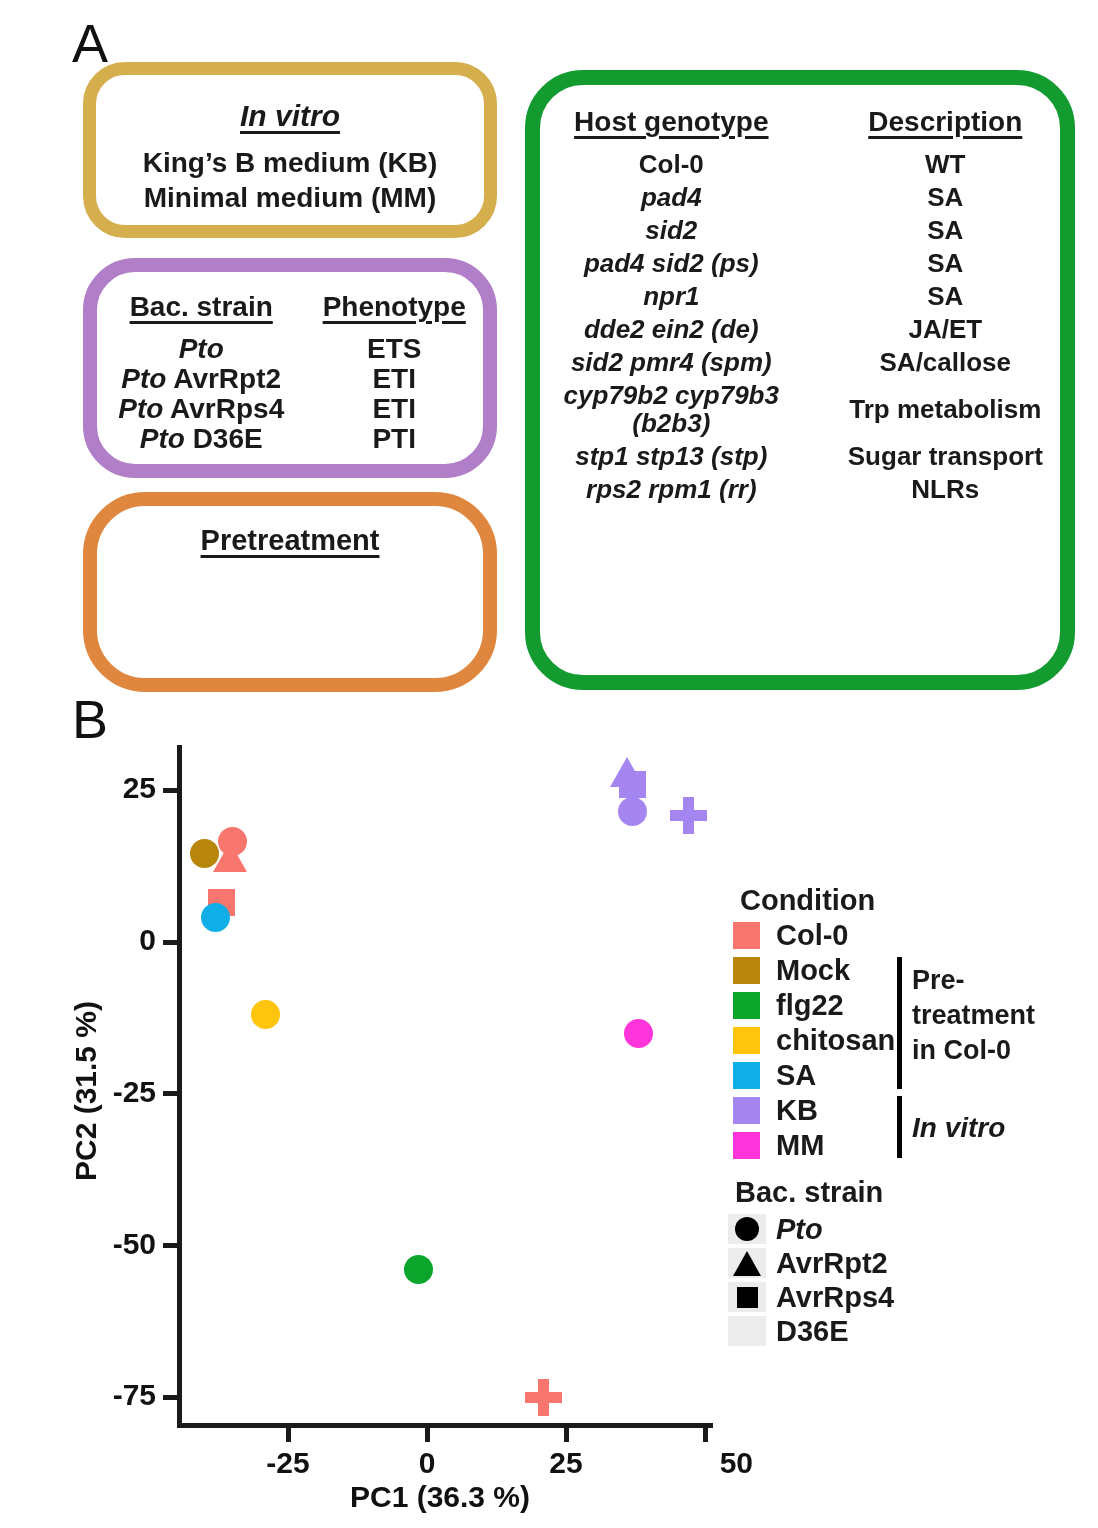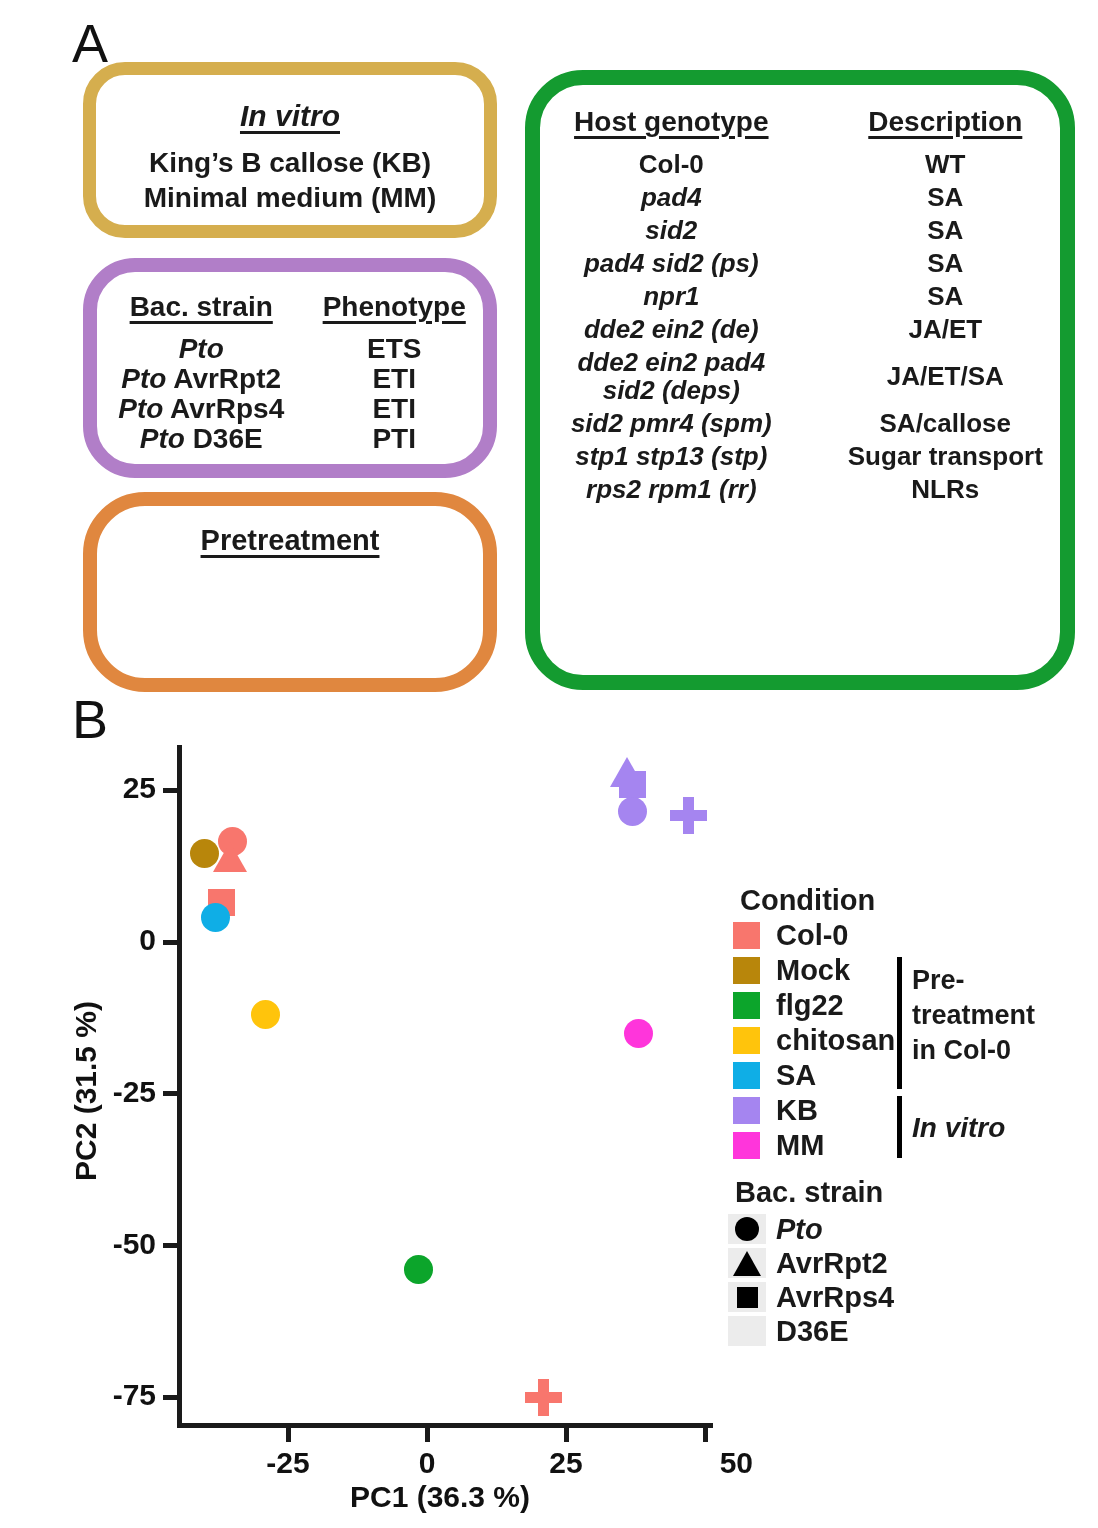--- a/index.html
+++ b/index.html
@@ -57,21 +57,21 @@
 </style>
 </head>
 <body>
 
 <div id="page">
 
   <div class="abs panel-letter" style="left:72px;top:12px;">A</div>
 
   <div class="rbox" id="box-invitro" style="left: 83px; top: 62px; width: 414px; height: 176px; border: 13px solid rgb(213, 174, 78); border-radius: 42px;">
     <div class="box-title it" style="margin-top:24px;font-size:30px;">In vitro</div>
-    <div class="box-line" style="margin-top:12px;font-size:28px;line-height:35px;">King’s B callose (KB)</div>
+    <div class="box-line" style="margin-top:12px;font-size:28px;line-height:35px;">King’s B medium (KB)</div>
     <div class="box-line" style="font-size:28px;line-height:35px;">Minimal medium (MM)</div>
   </div>
 
   <div class="rbox" id="box-strain" style="left: 83px; top: 258px; width: 414px; height: 220px; border: 14px solid rgb(177, 126, 200); border-radius: 52px;">
     <div class="tbl p-tbl" style="top:20px;font-size:28px;">
       <div class="trow thead">
         <div class="tcell c1">Bac. strain</div>
         <div class="tcell c2">Phenotype</div>
       </div>
       <div style="height:12px;"></div>
@@ -134,26 +134,26 @@
           </div>
           <div class="trow">
             <div class="tcell c1"><span class="it">npr1</span><span></span></div>
             <div class="tcell c2">SA</div>
           </div>
           <div class="trow">
             <div class="tcell c1"><span class="it">dde2 ein2 (de)</span><span></span></div>
             <div class="tcell c2">JA/ET</div>
           </div>
           <div class="trow">
-            <div class="tcell c1"><span class="it">dde2 ein2 pad4 sid2 (deps)</span><span></span></div>
-            <div class="tcell c2">JA/ET/SA</div>
-          </div>
-          <div class="trow">
             <div class="tcell c1"><span class="it">sid2 pmr4 (spm)</span><span></span></div>
             <div class="tcell c2">SA/callose</div>
+          </div>
+          <div class="trow">
+            <div class="tcell c1"><span class="it">cyp79b2 cyp79b3 (b2b3)</span><span></span></div>
+            <div class="tcell c2">Trp metabolism</div>
           </div>
           <div class="trow">
             <div class="tcell c1"><span class="it">stp1 stp13 (stp)</span><span></span></div>
             <div class="tcell c2">Sugar transport</div>
           </div>
           <div class="trow">
             <div class="tcell c1"><span class="it">rps2 rpm1 (rr)</span><span></span></div>
             <div class="tcell c2">NLRs</div>
           </div>
         </div>

